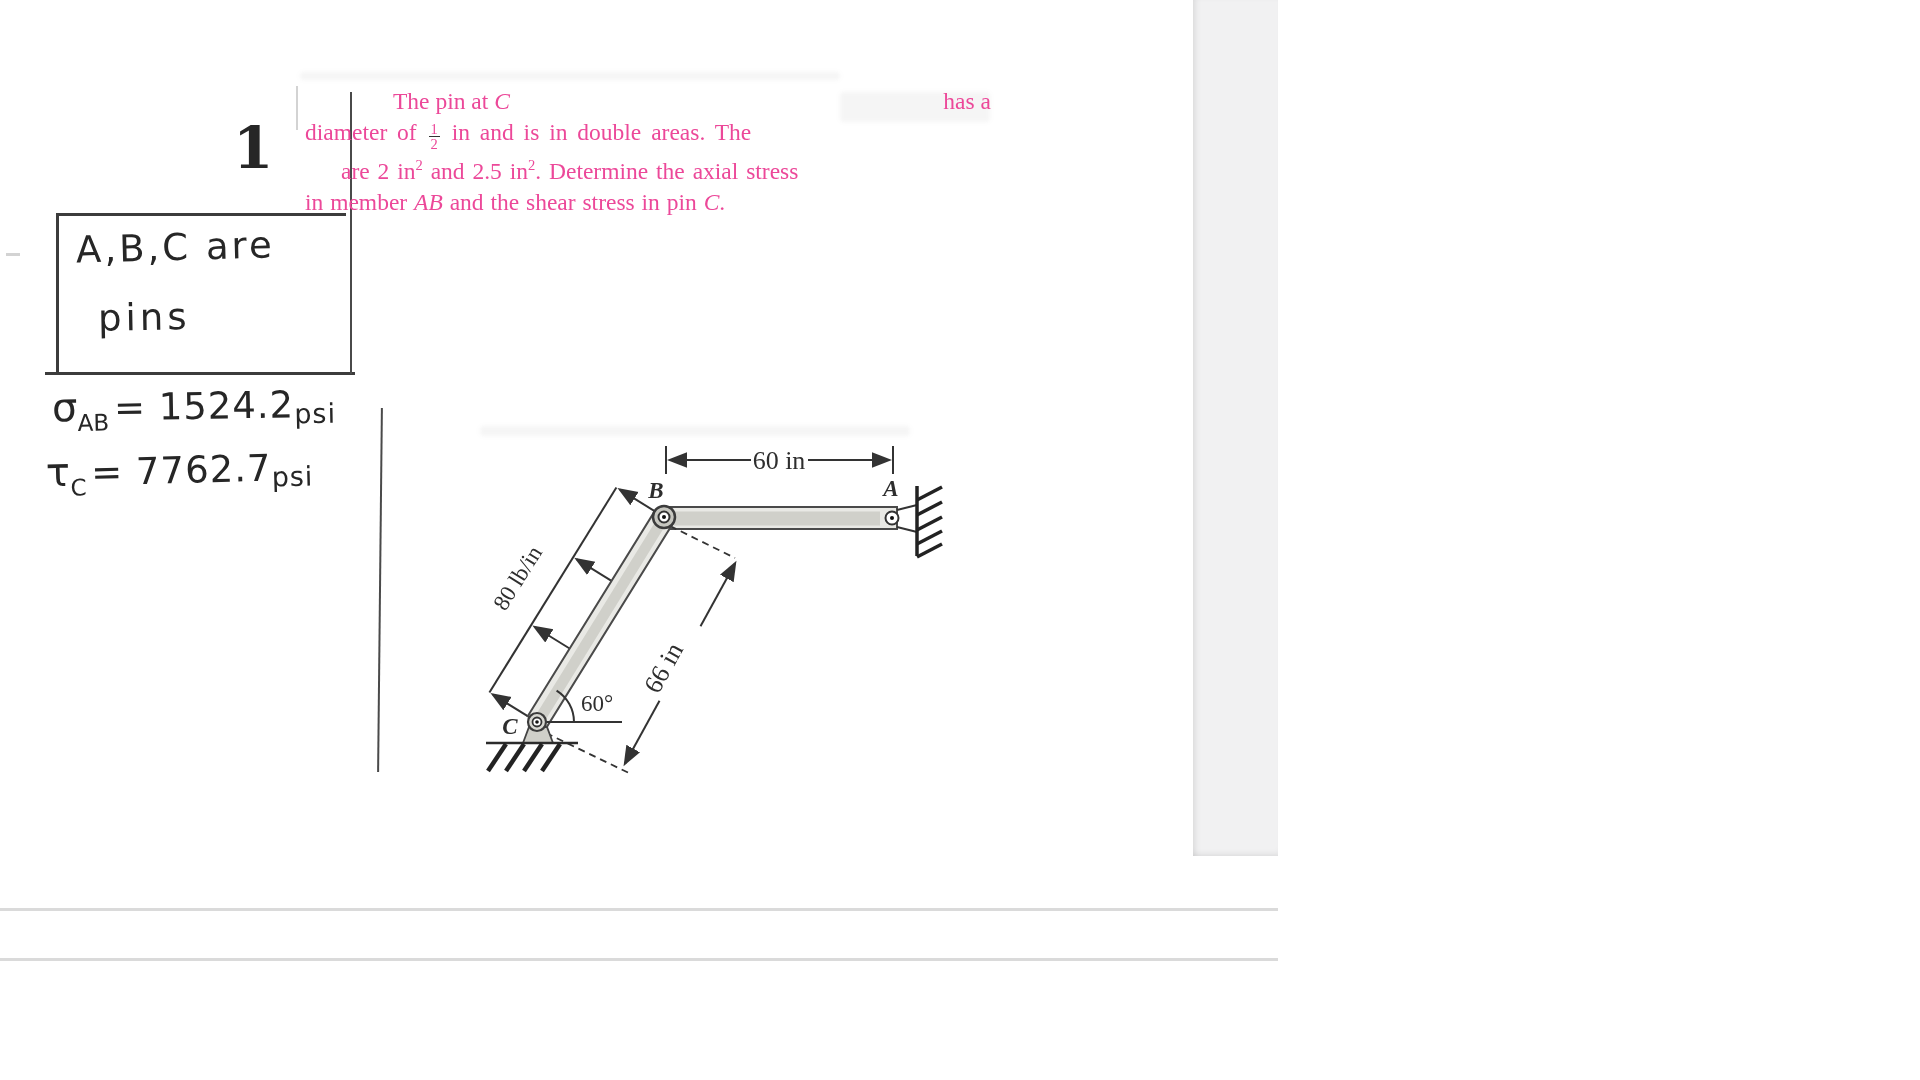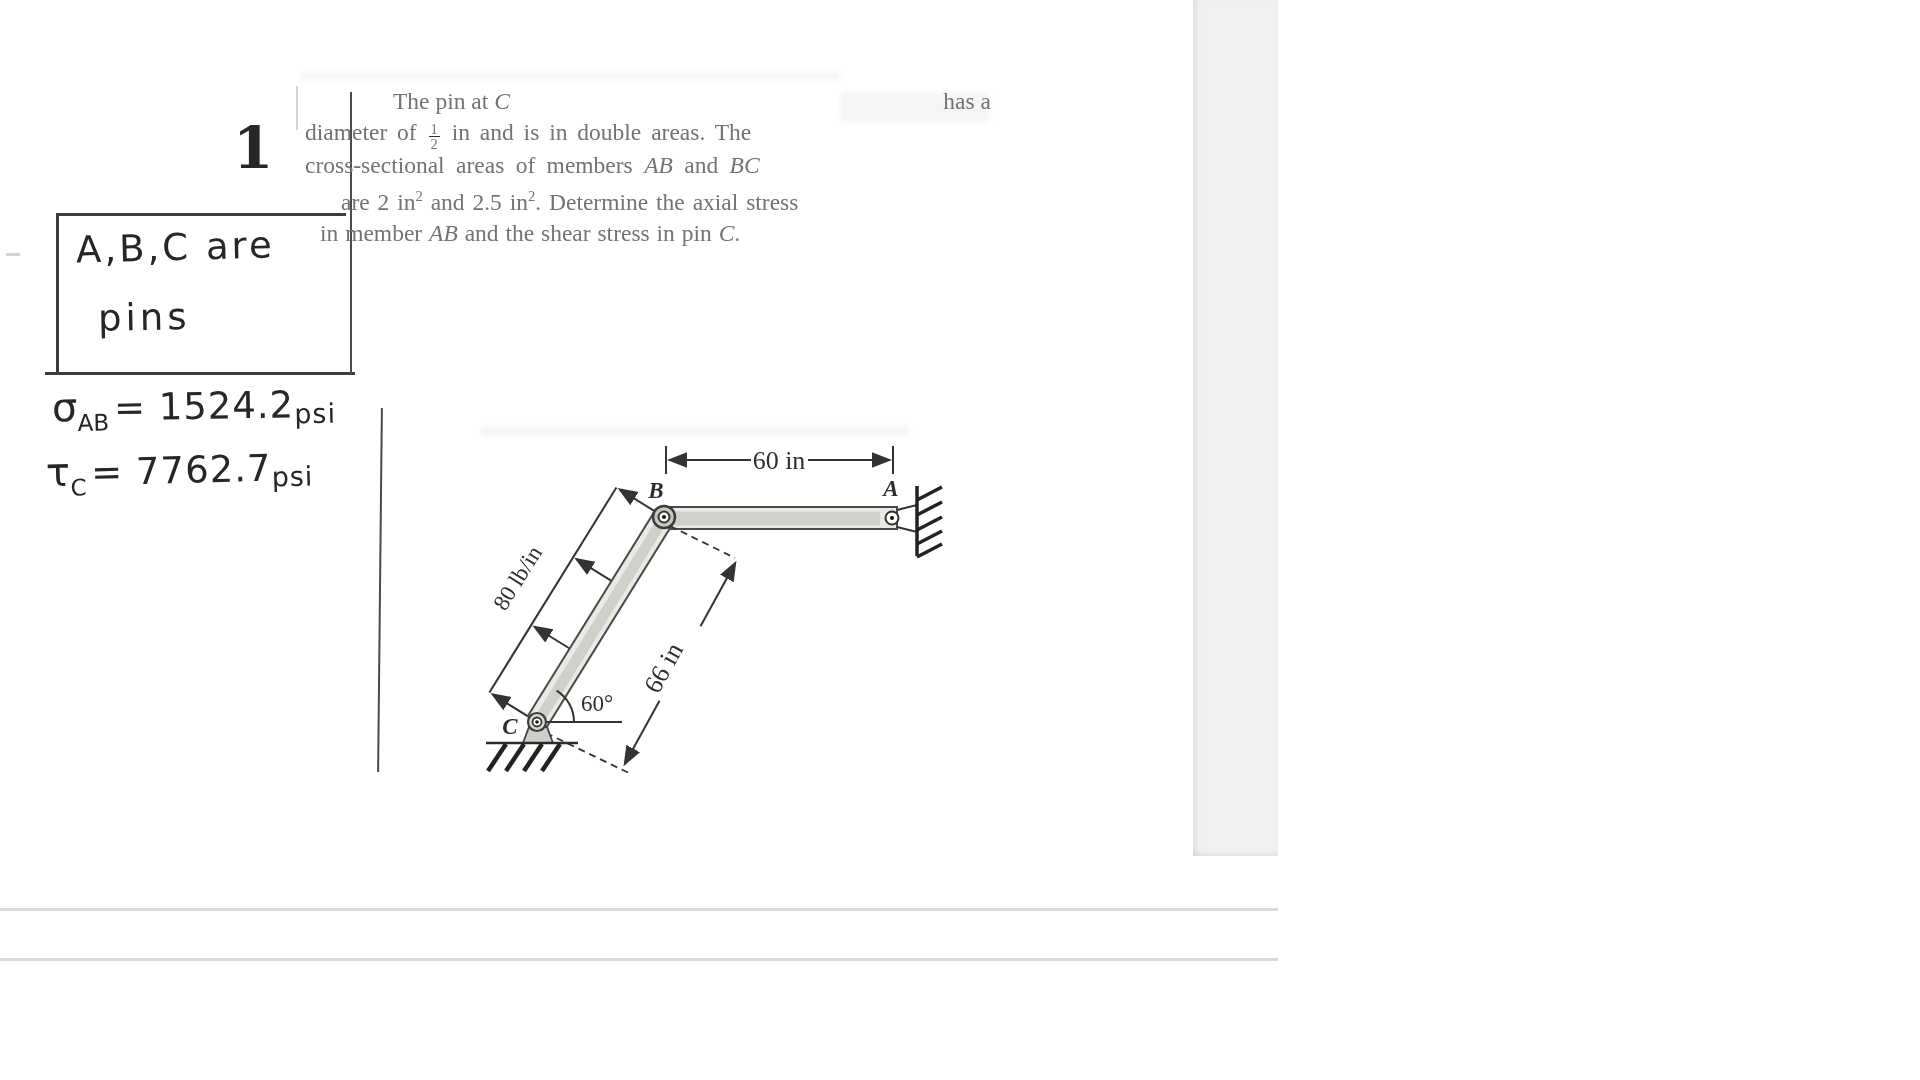--- a/index.html
+++ b/index.html
@@ -34,28 +34,28 @@
   .ans{white-space:nowrap;}
   .ans1{left:52px;top:382px;transform:rotate(-1deg);}
   .ans2{left:46px;top:446px;transform:rotate(-1.5deg);}
   .ans .sym{font-size:40px;}
   .ans .sub{font-size:23px;vertical-align:-10px;}
   .ans .val{font-size:37px;letter-spacing:1px;}
   .ans .unit{font-size:27px;vertical-align:-6px;letter-spacing:1px;}
 
   
   .ptext{
-    left:305px;top:86px;width:686px;font-size:23.5px;line-height:31px;color:#737373;
+    left:305px;top:86px;width:686px;font-size:23.5px;line-height:31px;color:#ec4899;
   }
   .ptext .ln{white-space:nowrap;}
   .ptext .l1{display:flex;justify-content:space-between;padding-left:88px;}
   .ptext .l2{word-spacing:4px;}
   .ptext .l3{word-spacing:5.5px;}
   .ptext .l4{word-spacing:2px;margin-left:36px;}
-  .ptext .l5{word-spacing:1px;margin-left:15px;}
+  .ptext .l5{word-spacing:1px;}
   .var{font-style:italic;}
   sup{font-size:.62em;}
   .frac{display:inline-block;vertical-align:-9px;text-align:center;font-size:14.5px;line-height:12px;margin:0 2px;}
   .frac .num{display:block;border-bottom:1.6px solid #333;padding:0 2px 1px;}
   .frac .den{display:block;padding-top:1px;}
 
   
   svg text{font-family:"Liberation Serif", serif;fill:#2e2e2e;}
   .faintmark{background:rgba(80,80,80,.25);}
 </style>
@@ -92,23 +92,20 @@
 
 <div class="abs ptext">
   <div class="ln l1">
     <span><span>The pin at </span><span class="var">C</span></span>
     <span>has a</span>
   </div>
   <div class="ln l2">
     <span>diameter of</span>
     <span class="frac"><span class="num">1</span><span class="den">2</span></span>
     <span>in and is in double areas. The</span>
-  </div>
-  <div class="ln l3">
-    <span>cross-sectional areas of members </span><span class="var">AB</span><span> and </span><span class="var">BC</span>
   </div>
   <div class="ln l4">
     <span>are 2 in</span><sup>2</sup><span> and 2.5 in</span><sup>2</sup><span>. Determine the axial stress</span>
   </div>
   <div class="ln l5">
     <span>in member </span><span class="var">AB</span><span> and the shear stress in pin </span><span class="var">C</span><span>.</span>
   </div>
 </div>
 
 <svg class="abs" style="left:470px;top:430px;" width="500" height="370" viewBox="0 0 500 370">

